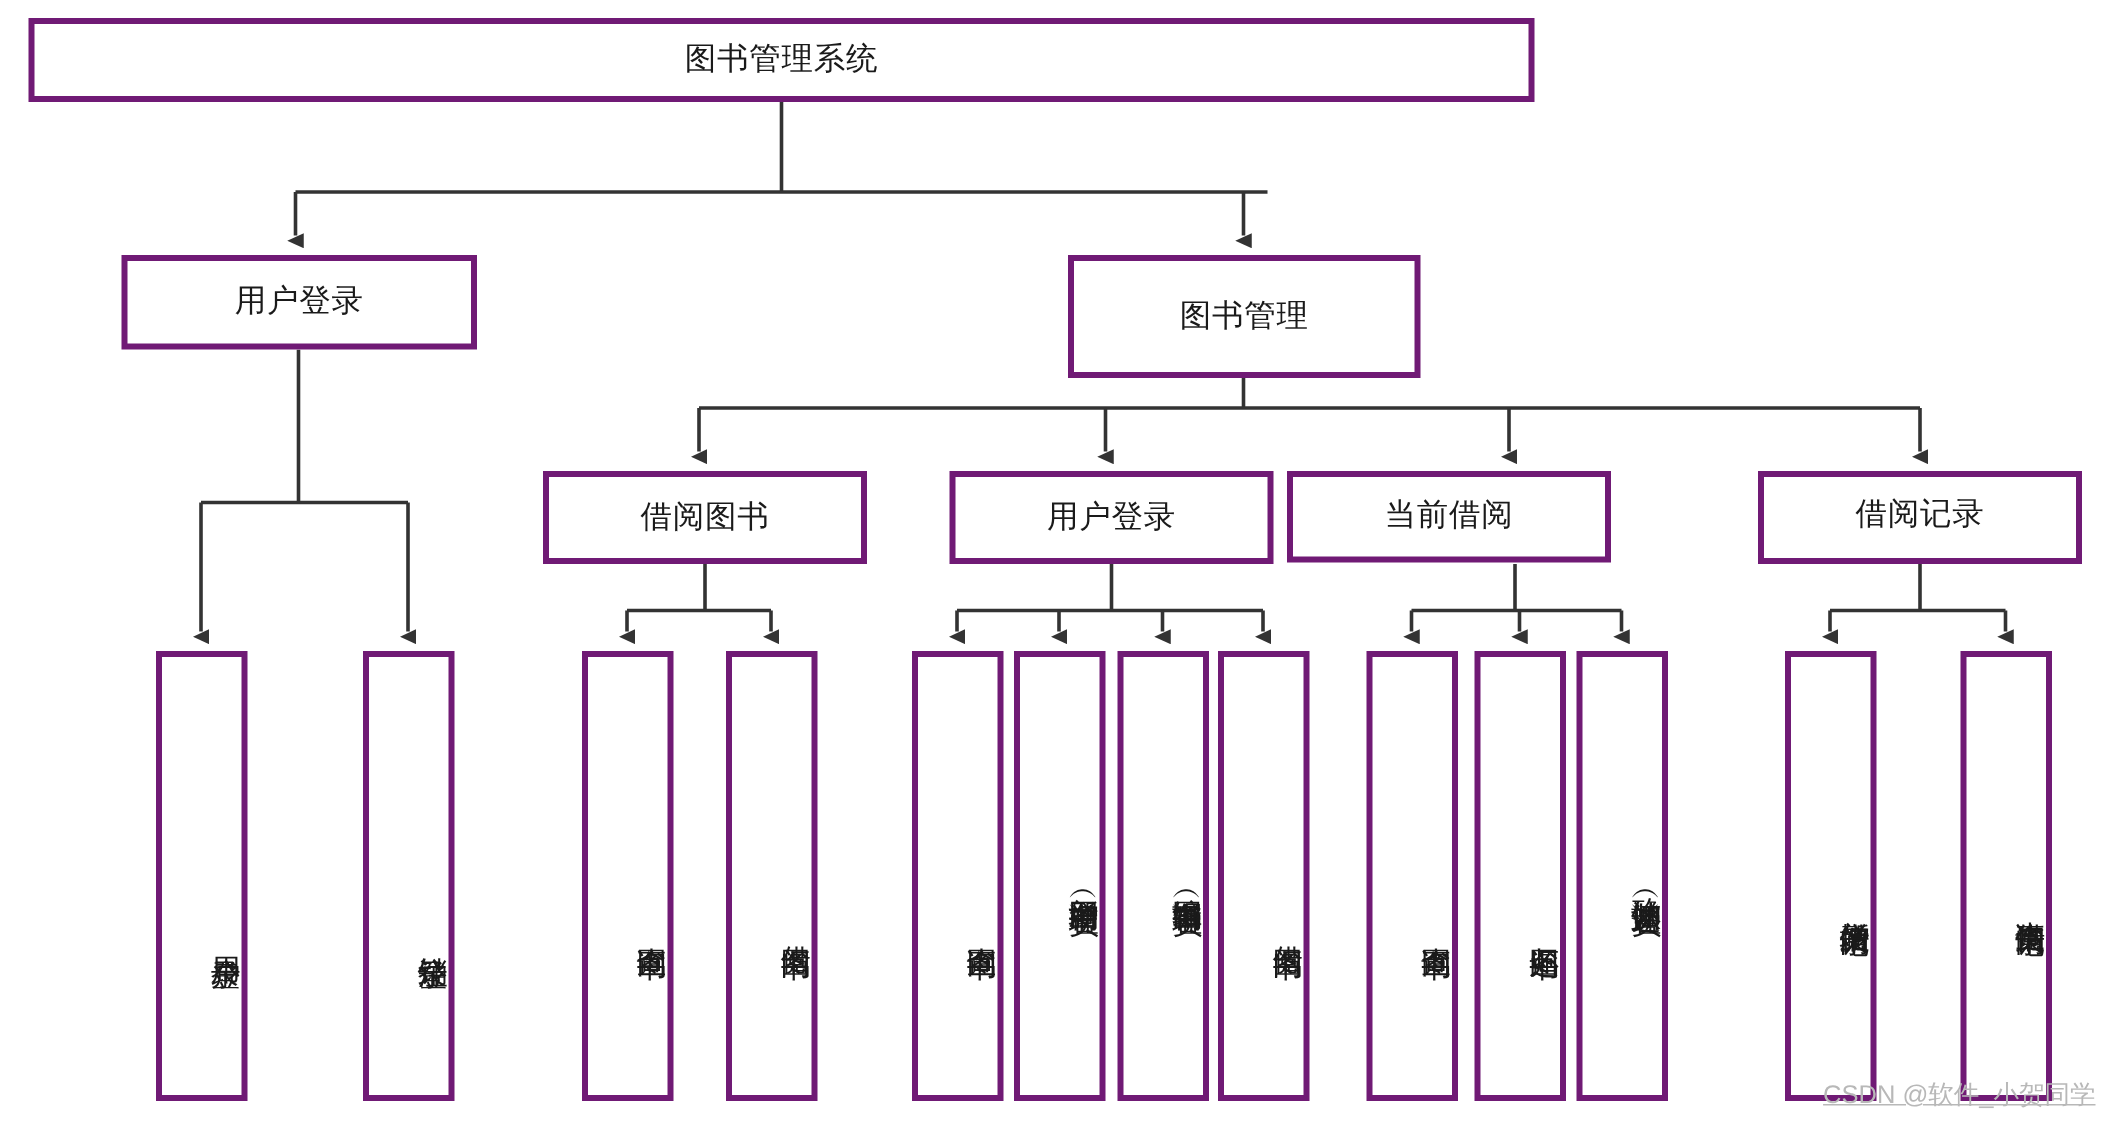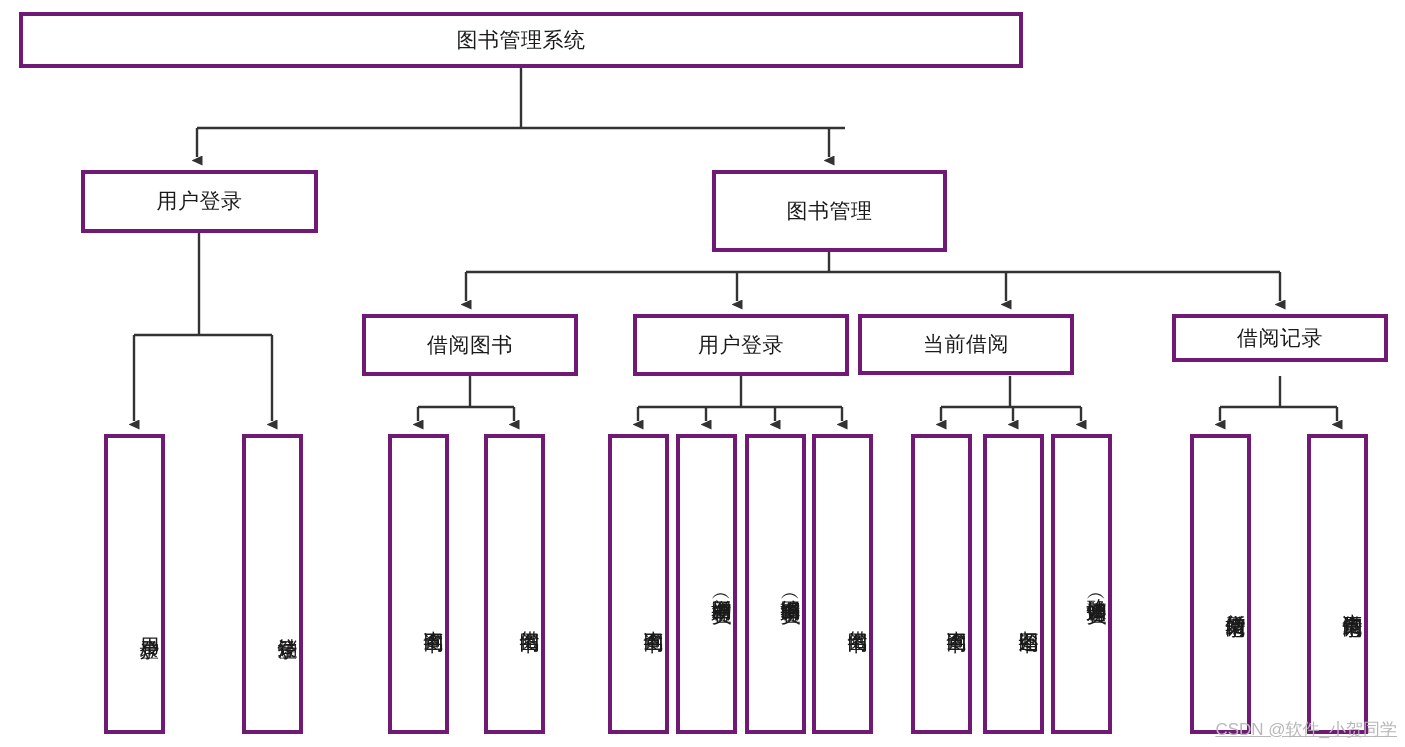--- a/index.html
+++ b/index.html
@@ -140,21 +140,21 @@
 
   <div class="node horiz" style="left:362px; top:314px; width:216px; height:62px;">
     <span class="label">借阅图书</span>
   </div>
   <div class="node horiz" style="left:633px; top:314px; width:216px; height:62px;">
     <span class="label">用户登录</span>
   </div>
   <div class="node horiz" style="left:858px; top:314px; width:216px; height:61px;">
     <span class="label">当前借阅</span>
   </div>
-  <div class="node horiz" style="left:1172px; top:314px; width:216px; height:48px;">
+  <div class="node horiz" style="left:1172px; top:314px; width:216px; height:62px;font-family:Liberation Mono, monospace;">
     <span class="label">借阅记录</span>
   </div>
 
   <div class="node vert" style="left:104px; top:434px; width:61px; height:300px; padding-top:80px;">
     <span class="label">用户登录</span>
   </div>
   <div class="node vert" style="left:242px; top:434px; width:61px; height:300px; padding-top:80px;">
     <span class="label">注销登录</span>
   </div>
 

